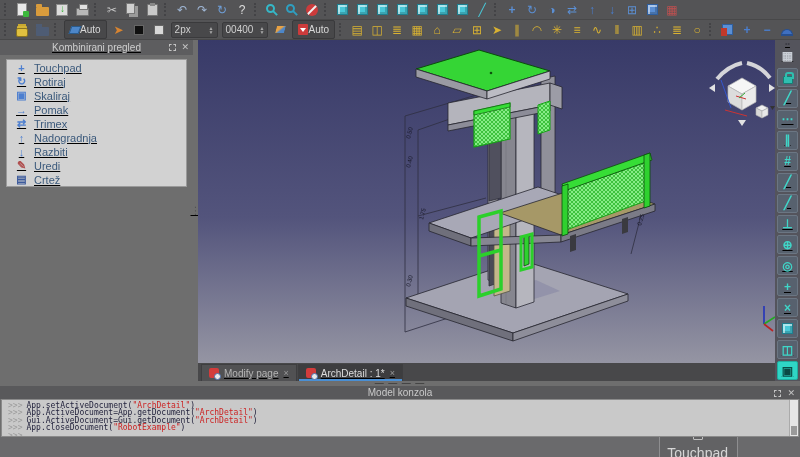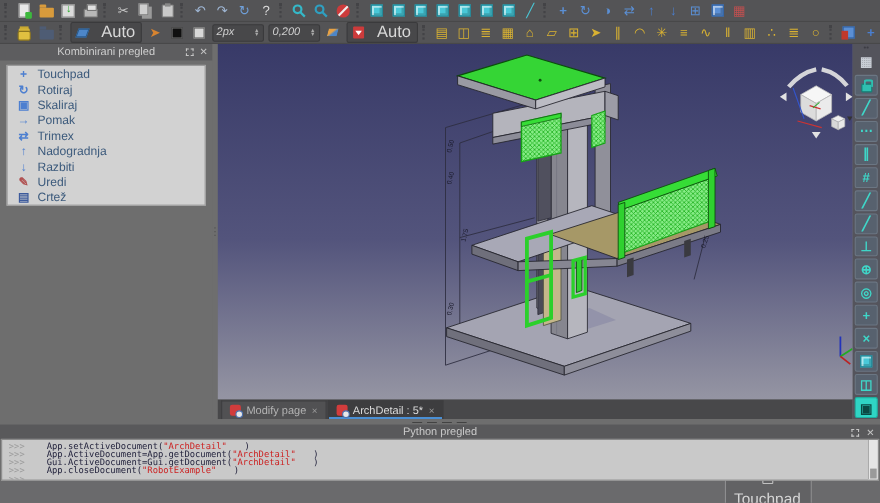--- a/index.html
+++ b/index.html
@@ -54,28 +54,28 @@
   .ic-touchpad{width:10px;height:7px;border:1px solid #c0c0c0;border-radius:1px;display:inline-block;}
   .ic-fclogo{width:10px;height:10px;border-radius:2px;background:#d23c3c;position:relative;display:inline-block;flex:none;}
   .ic-fclogo::after{content:"";position:absolute;right:-2px;bottom:-2px;width:5px;height:5px;border:1px solid #4a6fae;border-radius:50%;background:#e8e8e8;}
 
   .wb-box { display:flex; align-items:center; background:#6a6a6c; border:1px solid #555557;
             border-radius:2px; height:17px; width:112px; padding:0 4px; margin:0 5px;
             color:#e2e2e2; font-size:11px; flex:none; }
   .wb-ico { width:8px; height:8px; background:#8aa0b8; margin-right:5px; transform:skewX(-18deg); }
   .wb-caret { margin-left:auto; color:#bbb; font-size:8px; }
   .tb-btn { display:flex; align-items:center; height:19px; background:#48484a; border:1px solid #3a3a3c;
-            border-radius:2px; color:#d8d8d8; font-size:15px; padding:0 5px; gap:12px; margin:0 2px; flex:none;}
+            border-radius:2px; color:#d8d8d8; font-size:10px; padding:0 5px; gap:0; margin:0 2px; flex:none;}
   .spin { display:flex; align-items:center; background:#48484a; border:1px solid #3a3a3c; height:16px;
-          padding:0 3px; margin:0 2px; border-radius:2px; flex:none;font-style:italic;}
+          padding:0 3px; margin:0 2px; border-radius:2px; flex:none;}
   .spin .v { color:#cfcfcf; font-size:10px; min-width:30px; }
   .spin .ud { display:flex; flex-direction:column; font-size:5px; color:#aaa; line-height:4px; margin-left:4px; }
 
   
-  .main { display:flex; height:341px; }
+  .main { display:flex; height:341px;text-decoration:underline; }
   .dock { width:193px; background:#6e6e6e; display:flex; flex-direction:column; }
   .dock-title { height:15px; display:flex; align-items:center; background:#5d5d5f;
                 color:#cecece; font-size:10px; position:relative; justify-content:center; }
   .dock-title .dicons { position:absolute; right:4px; top:2px; display:flex; gap:5px; align-items:center;
                         color:#c4c4c4; font-size:9px; }
   .dock-tabs { height:22px; background:#4c4c4e; display:flex; align-items:flex-end; padding-left:6px; }
   .dtab { height:20px; display:flex; align-items:center; padding:0 16px; font-size:11px;
           color:#c2c2c2; background:#555557; border:1px solid #434345; border-bottom:none; margin-right:1px;}
   .dtab.active { background:#6b6b6d; color:#e8e8e8; box-shadow:inset 0 2px 0 #4a8fd4; }
   .task-panel { margin:4px 6px 0 6px; background:#d2d2d2; border:1px solid #9a9a9a; }
@@ -109,21 +109,21 @@
   .splitter { height:5px; background:#6e6e6e; display:flex; align-items:center; justify-content:center;
               color:#2e2e2e; font-size:9px; letter-spacing:1px; line-height:3px; }
   .pyheader { height:13px; background:#59595b; display:flex; align-items:center; justify-content:center;
               color:#cacaca; font-size:10px; position:relative; }
   .pyheader .dicons { position:absolute; right:5px; top:2px; display:flex; gap:6px; align-items:center;
                       color:#c4c4c4; font-size:9px; }
   .pybody { height:38px; background:#c9c9c9; border:1px solid #8a8a8a; margin:0 1px; position:relative;
             overflow:hidden; font-family:"DejaVu Sans Mono", monospace; font-size:8px; line-height:7.4px;
             padding:2px 12px 0 6px; }
   .pyline .prompt { color:#9c9c9c; margin-right:4px; }
-  .pyline .code { color:#23233d;margin-left:16px; }
+  .pyline .code { color:#23233d; }
   .pyline .str  { color:#cc2222; }
   .pyscroll { position:absolute; right:0; top:0; bottom:0; width:9px; background:#e6e6e6; border-left:1px solid #aaa; }
   .pyscroll .thumb { position:absolute; bottom:1px; left:1px; width:6px; height:9px; background:#9a9a9a; }
   .statusbar { height:20px; background:#6a6a6c; display:flex; align-items:center; }
   .touchpad { margin-left:auto; margin-right:62px; display:flex; align-items:center; gap:5px;
               border:1px solid #8e8e90; border-radius:3px; background:#626264; color:#d6d6d6;
               font-size:14px; padding:1px 9px 2px 7px;flex-direction:column; }
 </style>
 </head>
 <body>
@@ -254,21 +254,21 @@
         <span class="ic-sww"></span>
       </span>
       <span class="spin">
         <span class="v">2px</span>
         <span class="ud">
           <span>▲</span>
           <span>▼</span>
         </span>
       </span>
       <span class="spin">
-        <span class="v">0,200</span>
+        <span class="v">00400</span>
         <span class="ud">
           <span>▲</span>
           <span>▼</span>
         </span>
       </span>
       <span class="tbi">
         <span class="ic-colplane"></span>
       </span>
       <span class="tb-btn">
         <span class="ic-nonered"></span>
@@ -516,21 +516,21 @@
         </svg>
       </div>
       <div class="mditabs" id="mdi-tabs">
           <span class="mditab">
             <span class="ic-fclogo"></span>
             <span>Modify page</span>
             <span class="tab-close">×</span>
           </span>
           <span class="mditab active">
             <span class="ic-fclogo"></span>
-            <span>ArchDetail : 5*</span>
+            <span>ArchDetail : 1*</span>
             <span class="tab-close">×</span>
           </span>
         </div>
     </div>
 
     <div class="snapbar" id="snapbar">
         <span class="snap-grip">••</span>
         <span class="snapbtn plain">▦</span>
         <span class="snapbtn">
           <span class="ic-lock"></span>
@@ -552,21 +552,21 @@
         <span class="snapbtn">◫</span>
         <span class="snapbtn active">▣</span>
       </div>
   </div>
 
   <div class="splitter">
     <span>— — — —</span>
   </div>
 
   <div class="pyheader">
-    <span>Python pregled</span>
+    <span>Model konzola</span>
     <span class="dicons">
       <span class="ic-float"></span>
       <span>✕</span>
     </span>
   </div>
   <div class="pybody" id="py-lines">
     <div class="pyscroll">
         <div class="thumb"></div>
       </div>
   <div class="pyline"><span class="prompt">&gt;&gt;&gt;</span><span class="code">App.setActiveDocument(</span><span class="str">"ArchDetail"</span><span class="code">)</span></div>

